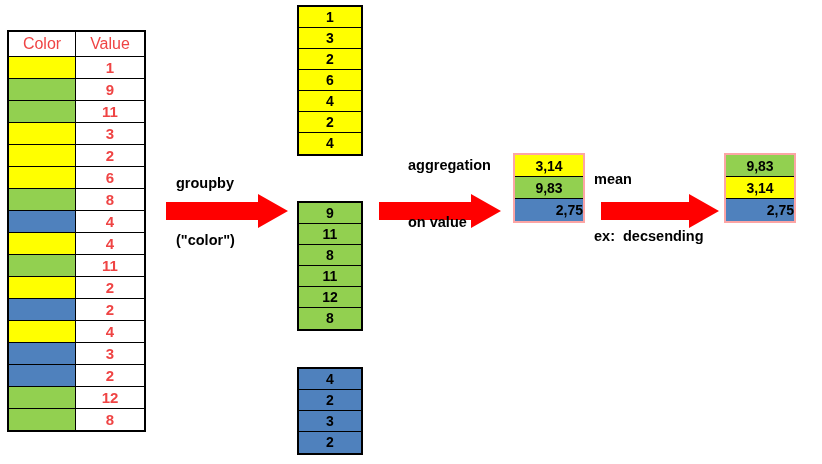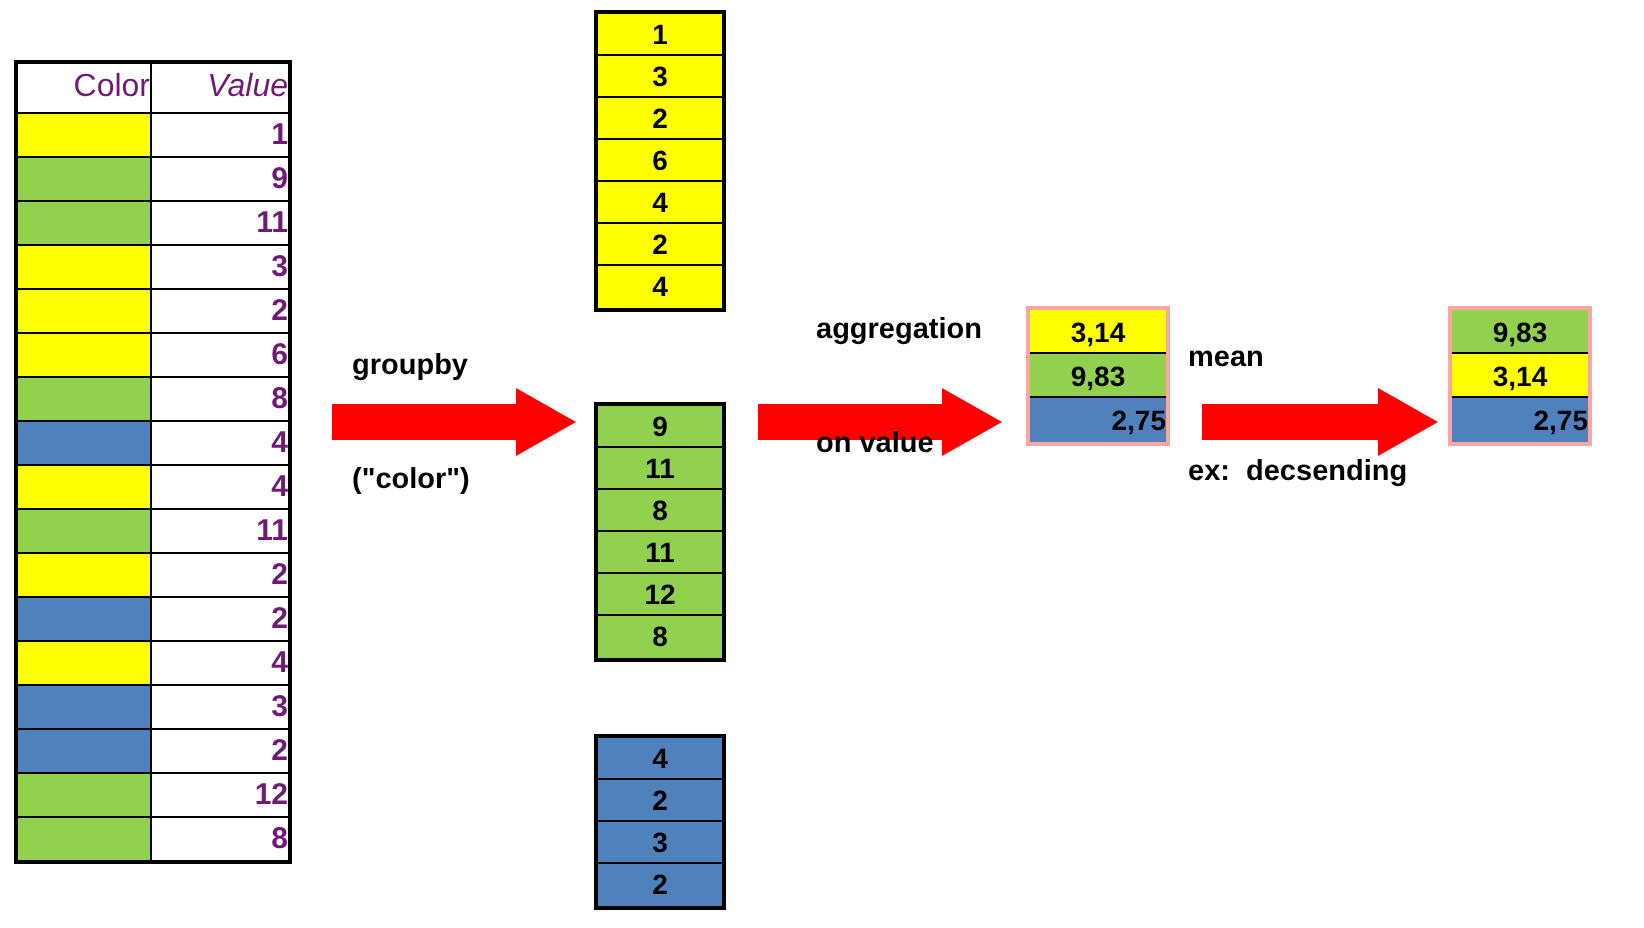--- a/index.html
+++ b/index.html
@@ -26,34 +26,34 @@
     border-collapse: collapse;
     border: 2px solid #000000;
   }
   #source-table th,
   #source-table td {
     border: 1px solid #000000;
     padding: 0;
     margin: 0;
     height: 21px;
     line-height: 21px;
-    text-align: right;
+    text-align: center;
     font-size: 15px;
     font-weight: bold;
-    color: #701a75;
+    color: #ef4444;
   }
   #source-table th {
     font-size: 16px;
     font-weight: normal;
     background: #ffffff;
     height: 24px;
     line-height: 24px;
   }
   .col-color { width: 66px; }
-  .col-value { width: 68px; font-style: italic; }
+  .col-value { width: 68px; }
   .swatch-cell { padding: 0; }
 
   
   .group-block {
     position: absolute;
     border: 2px solid #000000;
     box-sizing: content-box;
   }
   .group-block .cell {
     width: 62px;

